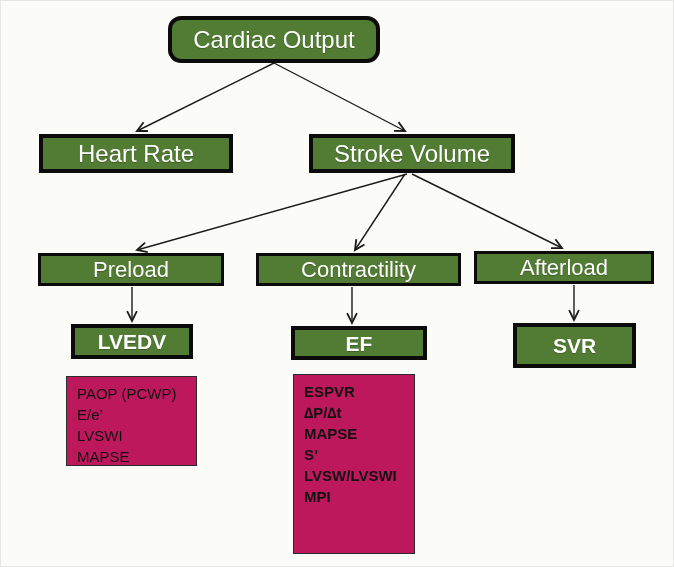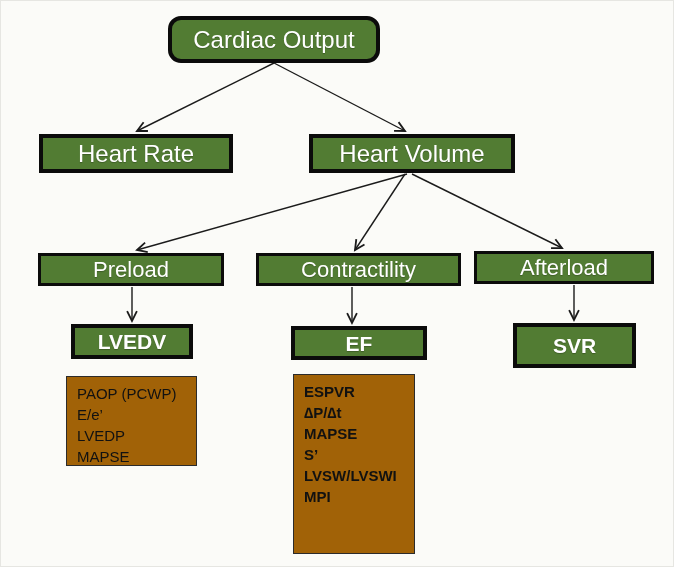--- a/index.html
+++ b/index.html
@@ -42,21 +42,21 @@
   .n-stroke-volume { left: 308px; top: 133px; width: 206px; height: 39px; font-size: 24px; }
   .n-preload       { left: 37px;  top: 252px; width: 186px; height: 33px; font-size: 22px; border-width: 3px; }
   .n-contractility { left: 255px; top: 252px; width: 205px; height: 33px; font-size: 22px; border-width: 3px; }
   .n-afterload     { left: 473px; top: 250px; width: 180px; height: 33px; font-size: 22px; border-width: 3px; }
   .n-lvedv { left: 70px;  top: 323px; width: 122px; height: 35px; font-size: 21px; font-weight: bold; }
   .n-ef    { left: 290px; top: 325px; width: 136px; height: 34px; font-size: 21px; font-weight: bold; }
   .n-svr   { left: 512px; top: 322px; width: 123px; height: 45px; font-size: 21px; font-weight: bold; }
   .note {
     position: absolute;
     box-sizing: border-box;
-    background: #a16207;
+    background: #be185d;
     border: 1px solid var(--note-border, #2b2b2b);
     color: var(--note-text, #111111);
     font-size: 15px;
     line-height: 21px;
     padding: 6px 4px 0 10px;
   }
   .note-preload       { left: 65px;  top: 375px; width: 131px; height: 90px;  }
   .note-contractility { left: 292px; top: 373px; width: 122px; height: 180px; font-weight: bold; }
   .note-line { white-space: nowrap; }
 </style>
@@ -81,21 +81,21 @@
     <line x1="573" y1="284" x2="573" y2="319" marker-end="url(#ah)"></line>
   </svg>
 
   <div class="node n-cardiac">
     <span>Cardiac Output</span>
   </div>
   <div class="node n-heart-rate">
     <span>Heart Rate</span>
   </div>
   <div class="node n-stroke-volume">
-    <span>Heart Volume</span>
+    <span>Stroke Volume</span>
   </div>
   <div class="node n-preload">
     <span>Preload</span>
   </div>
   <div class="node n-contractility">
     <span>Contractility</span>
   </div>
   <div class="node n-afterload">
     <span>Afterload</span>
   </div>
@@ -105,21 +105,21 @@
   <div class="node n-ef">
     <span>EF</span>
   </div>
   <div class="node n-svr">
     <span>SVR</span>
   </div>
 
   <div class="note note-preload">
     <div class="note-line">PAOP (PCWP)</div>
     <div class="note-line">E/e’</div>
-    <div class="note-line">LVEDP</div>
+    <div class="note-line">LVSWI</div>
     <div class="note-line">MAPSE</div>
   </div>
 
   <div class="note note-contractility">
     <div class="note-line">ESPVR</div>
     <div class="note-line">∆P/∆t</div>
     <div class="note-line">MAPSE</div>
     <div class="note-line">S’</div>
     <div class="note-line">LVSW/LVSWI</div>
     <div class="note-line">MPI</div>

